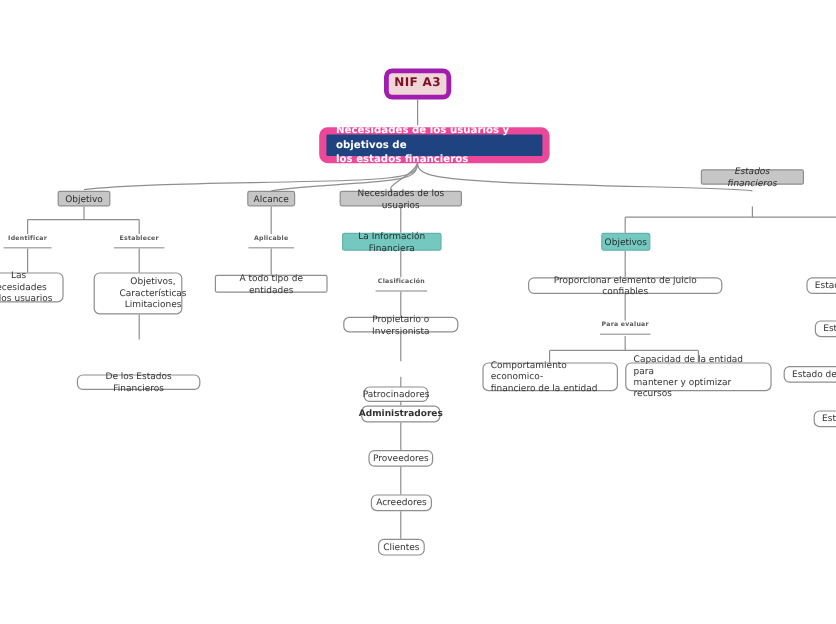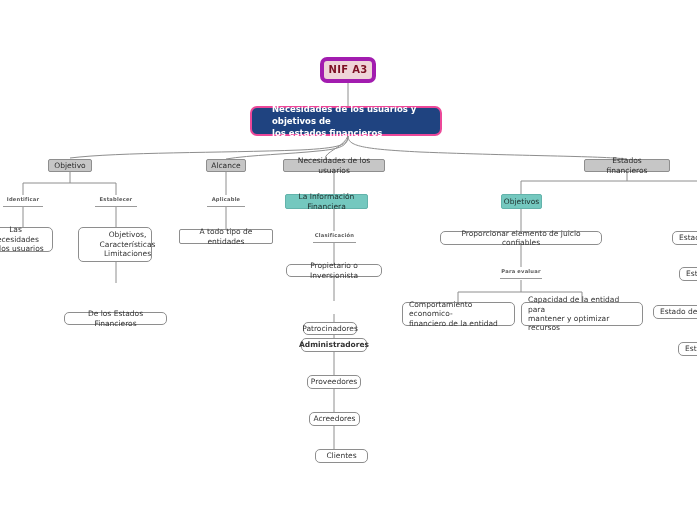--- a/index.html
+++ b/index.html
@@ -10,23 +10,23 @@
   svg#links path,svg#links line{fill:none;stroke:#8e8e8e;stroke-width:1;}
 
   .node{position:absolute;box-sizing:border-box;display:flex;align-items:center;
         justify-content:center;text-align:center;line-height:1.25;
         white-space:pre-line;}
 
   
   .n-root{background:#efd4d8;border:4px solid #a21caf;border-radius:7px;
           color:#7d1024;font-weight:bold;font-size:10px;letter-spacing:.3px;}
   
-  .n-main{background:#1f4380;border:2px solid #ec4899;border-radius:7px;
+  .n-main{background:#1f4380;border:6px solid #ec4899;border-radius:7px;
           color:#ffffff;font-weight:bold;font-size:8.5px;text-align:left;
-          justify-content:flex-start;padding:5px 20px;line-height:1.45;}
+          justify-content:flex-start;padding:5px 8px;line-height:1.45;margin-left:16px;}
   
   .n-gray{background:#c6c6c6;border:1px solid #8e8e8e;border-radius:2px;
           color:#2b2b2b;font-size:7.5px;padding:0 6px;}
   
   .n-teal{background:#74c8bf;border:1px solid #63b3ab;border-radius:2px;
           color:#1d2d2b;font-size:7.5px;padding:0 7px;}
   
   .n-box{background:#ffffff;border:1px solid #8e8e8e;border-radius:5px;
          color:#333333;font-size:7.5px;padding:0 6px;}
   .n-box.sq{border-radius:2px;}
@@ -83,21 +83,21 @@
 
   <div class="node n-main" style="left:250px;top:106px;width:192px;height:30px;">Necesidades de los usuarios y objetivos de
 los estados financieros</div>
 
   <div class="node n-gray" style="left:48px;top:159px;width:44px;height:13px;">Objetivo</div>
 
   <div class="node n-gray" style="left:206px;top:159px;width:40px;height:13px;">Alcance</div>
 
   <div class="node n-gray" style="left:283px;top:159px;width:102px;height:13px;">Necesidades de los usuarios</div>
 
-  <div class="node n-gray" style="left:584px;top:159px;width:86px;height:13px;">Estados financieros</div>
+  <div class="node n-gray" style="left:584px;top:141px;width:86px;height:13px;font-style:italic;">Estados financieros</div>
 
   <div class="node n-lab" style="left:3px;top:195px;width:40px;height:12px;">Identificar</div>
 
   <div class="node n-lab" style="left:95px;top:195px;width:42px;height:12px;">Establecer</div>
 
   <div class="node n-box" style="left:-22px;top:227px;width:75px;height:25px;">Las necesidades
 de los usuarios</div>
 
   <div class="node n-box" style="left:78px;top:227px;width:74px;height:35px;padding-left:31px;">Objetivos,
 Características
@@ -116,21 +116,21 @@
   <div class="node n-box" style="left:286px;top:264px;width:96px;height:13px;">Propietario o Inversionista</div>
 
   <div class="node n-box" style="left:303px;top:294px;width:54px;height:13px;margin-top:28px;">Patrocinadores</div>
 
   <div class="node n-box" style="left:301px;top:338px;width:66px;height:14px;font-weight:bold;">Administradores</div>
 
   <div class="node n-box" style="left:307px;top:375px;width:54px;height:14px;">Proveedores</div>
 
   <div class="node n-box" style="left:309px;top:412px;width:51px;height:14px;">Acreedores</div>
 
-  <div class="node n-box" style="left:315px;top:449px;width:53px;height:14px;">Clientes</div>
+  <div class="node n-box" style="left:315px;top:449px;width:39px;height:14px;">Clientes</div>
 
   <div class="node n-teal" style="left:501px;top:194px;width:41px;height:15px;">Objetivos</div>
 
   <div class="node n-box" style="left:440px;top:231px;width:162px;height:14px;">Proporcionar elemento de juicio confiables</div>
 
   <div class="node n-lab" style="left:500px;top:267px;width:42px;height:12px;">Para evaluar</div>
 
   <div class="node n-box" style="left:402px;top:302px;width:113px;height:24px;
               text-align:left;justify-content:flex-start;">Comportamiento economico-
 financiero de la entidad</div>

